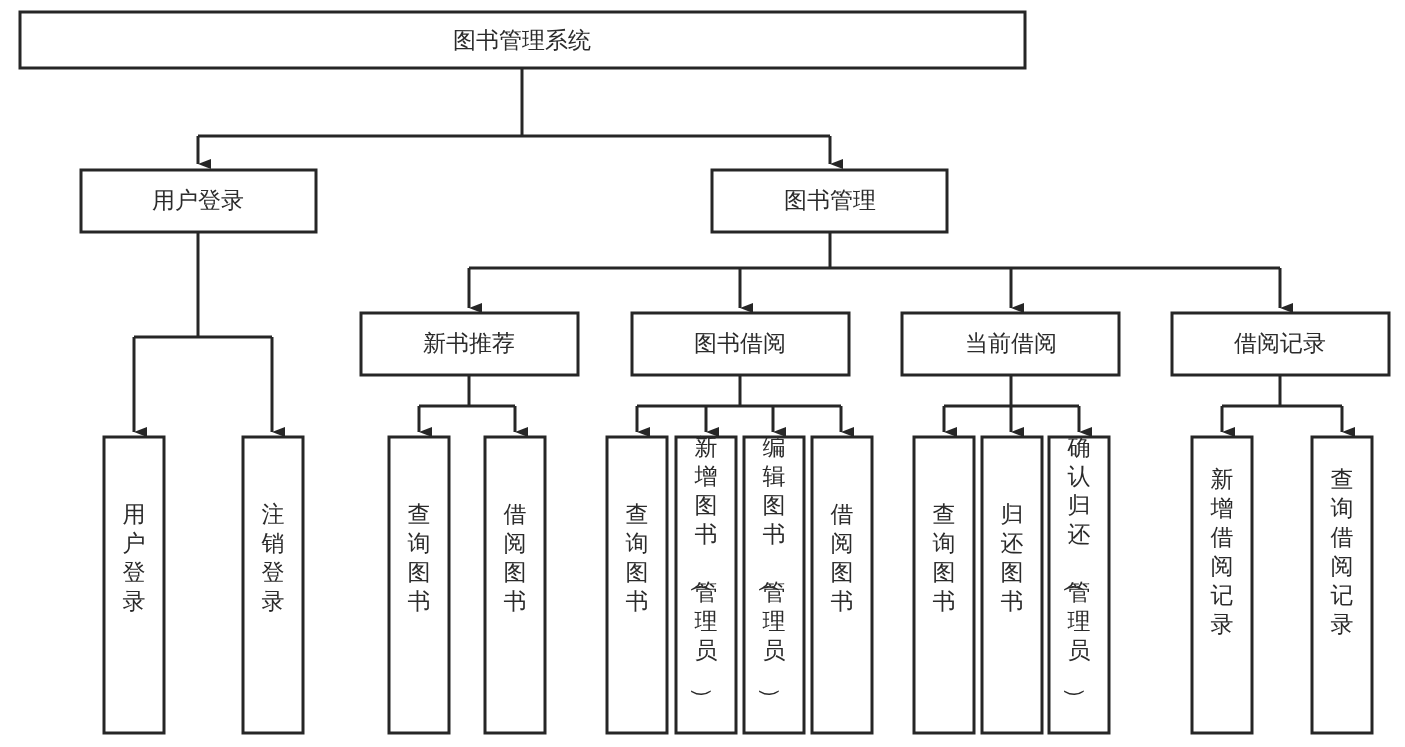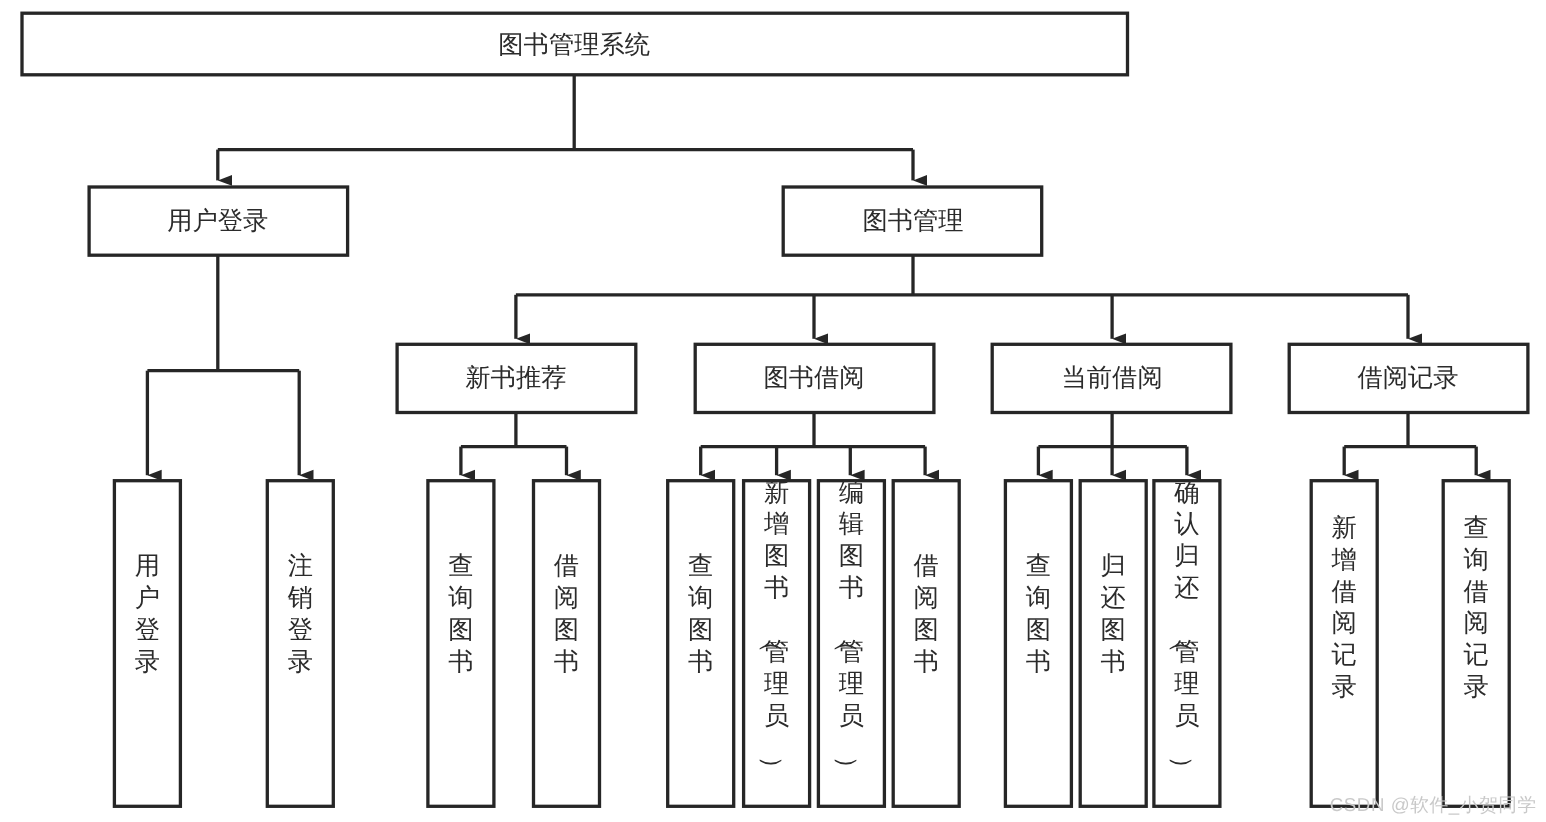--- a/index.html
+++ b/index.html
@@ -197,14 +197,13 @@
     <g>
       <rect class="node-rect" x="1192" y="437" width="60" height="296"></rect>
       <text class="node-label-vert" x="1222" y="487"><tspan x="1222" dy="0">新</tspan><tspan x="1222" dy="29">增</tspan><tspan x="1222" dy="29">借</tspan><tspan x="1222" dy="29">阅</tspan><tspan x="1222" dy="29">记</tspan><tspan x="1222" dy="29">录</tspan></text>
     </g>
     <g>
       <rect class="node-rect" x="1312" y="437" width="60" height="296"></rect>
       <text class="node-label-vert" x="1342" y="487"><tspan x="1342" dy="0">查</tspan><tspan x="1342" dy="29">询</tspan><tspan x="1342" dy="29">借</tspan><tspan x="1342" dy="29">阅</tspan><tspan x="1342" dy="29">记</tspan><tspan x="1342" dy="29">录</tspan></text>
     </g>
   </svg>
 
-  <div class="watermark">CSDN @软件_小贺同学</div>
 </div>
 
 </body></html>

